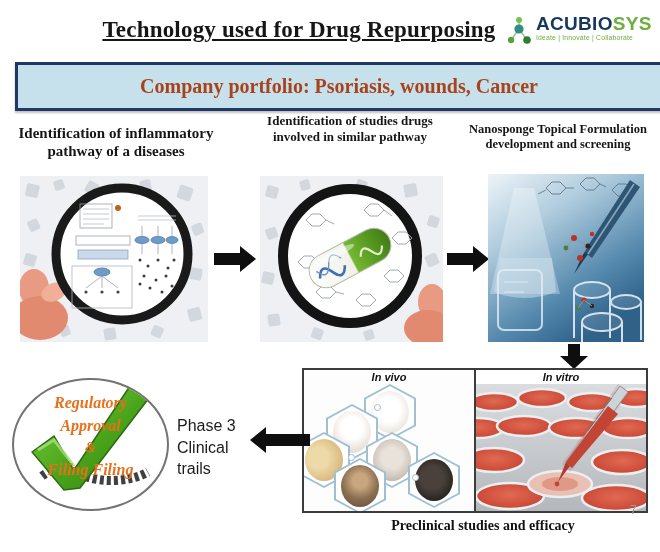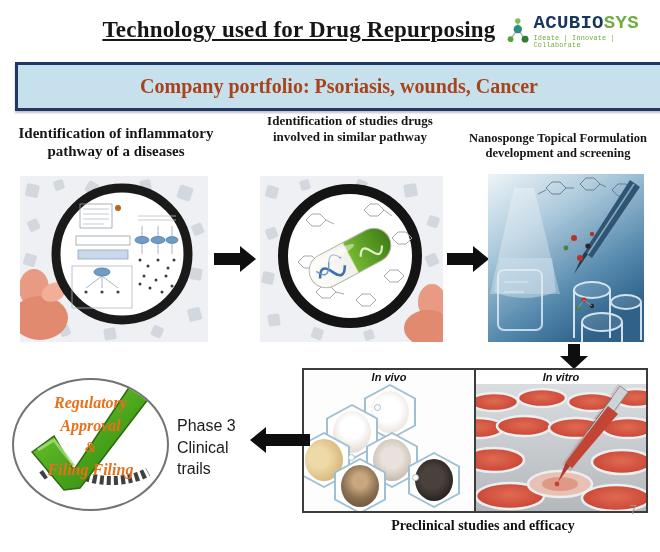--- a/index.html
+++ b/index.html
@@ -10,37 +10,37 @@
   }
   
   .title {
     position:absolute; left:40px; right:130px; top:17px; text-align:center;
     font-size:23px; font-weight:bold; color:#161616; letter-spacing:.2px;
   }
   .title span { text-decoration:underline;margin-left:28px; }
   
   .logo { position:absolute; right:6px; top:14px; width:148px; height:40px; }
   .logo-row { display:flex; align-items:flex-start; }
-  .logo-text { font-family:Liberation Mono, monospace; line-height:1; margin-left:4px; }
+  .logo-text { font-family:Liberation Sans, sans-serif; line-height:1; margin-left:4px; }
   .logo-name { font-size:19px; font-weight:bold; letter-spacing:.3px; }
   .logo-name .p1 { color:#17375e; }
   .logo-name .p2 { color:#6fae3f; }
   .logo-tag { font-size:6.8px; color:#6fae3f; margin-top:2px; letter-spacing:.2px; }
   
   .banner {
     position:absolute; left:15px; top:62px; width:648px; height:49px;
     background:#c6e1eb; border:3px solid #1f3864; display:flex; align-items:center; justify-content:center;
     box-shadow:0 2px 2px rgba(0,0,0,.25);
   }
   .banner-text { font-size:20px; font-weight:bold; color:#a8431d; }
   
   .cap { position:absolute; text-align:center; font-weight:bold; color:#161616; line-height:1.2; }
   .cap1 { left:10px;  top:124px; width:212px; font-size:15px; }
   .cap2 { left:252px; top:113px; width:196px; font-size:13px; }
-  .cap3 { left:456px; top:131px; width:204px; font-size:12.5px; }
+  .cap3 { left:456px; top:122px; width:204px; font-size:12.5px; }
   
   .scene { position:absolute; overflow:hidden; }
   .scene1 { left:20px;  top:176px; width:188px; height:166px; }
   .scene2 { left:260px; top:176px; width:183px; height:166px; }
   .scene3 { left:488px; top:174px; width:156px; height:168px; }
   
   .arrow-right { position:absolute; width:42px; height:26px; }
   .arrow-right .bar  { position:absolute; left:0; top:7px; width:26px; height:12px; background:#0e0e0e; }
   .arrow-right .head { position:absolute; left:26px; top:0; width:0; height:0;
     border-top:13px solid transparent; border-bottom:13px solid transparent; border-left:16px solid #0e0e0e; }

